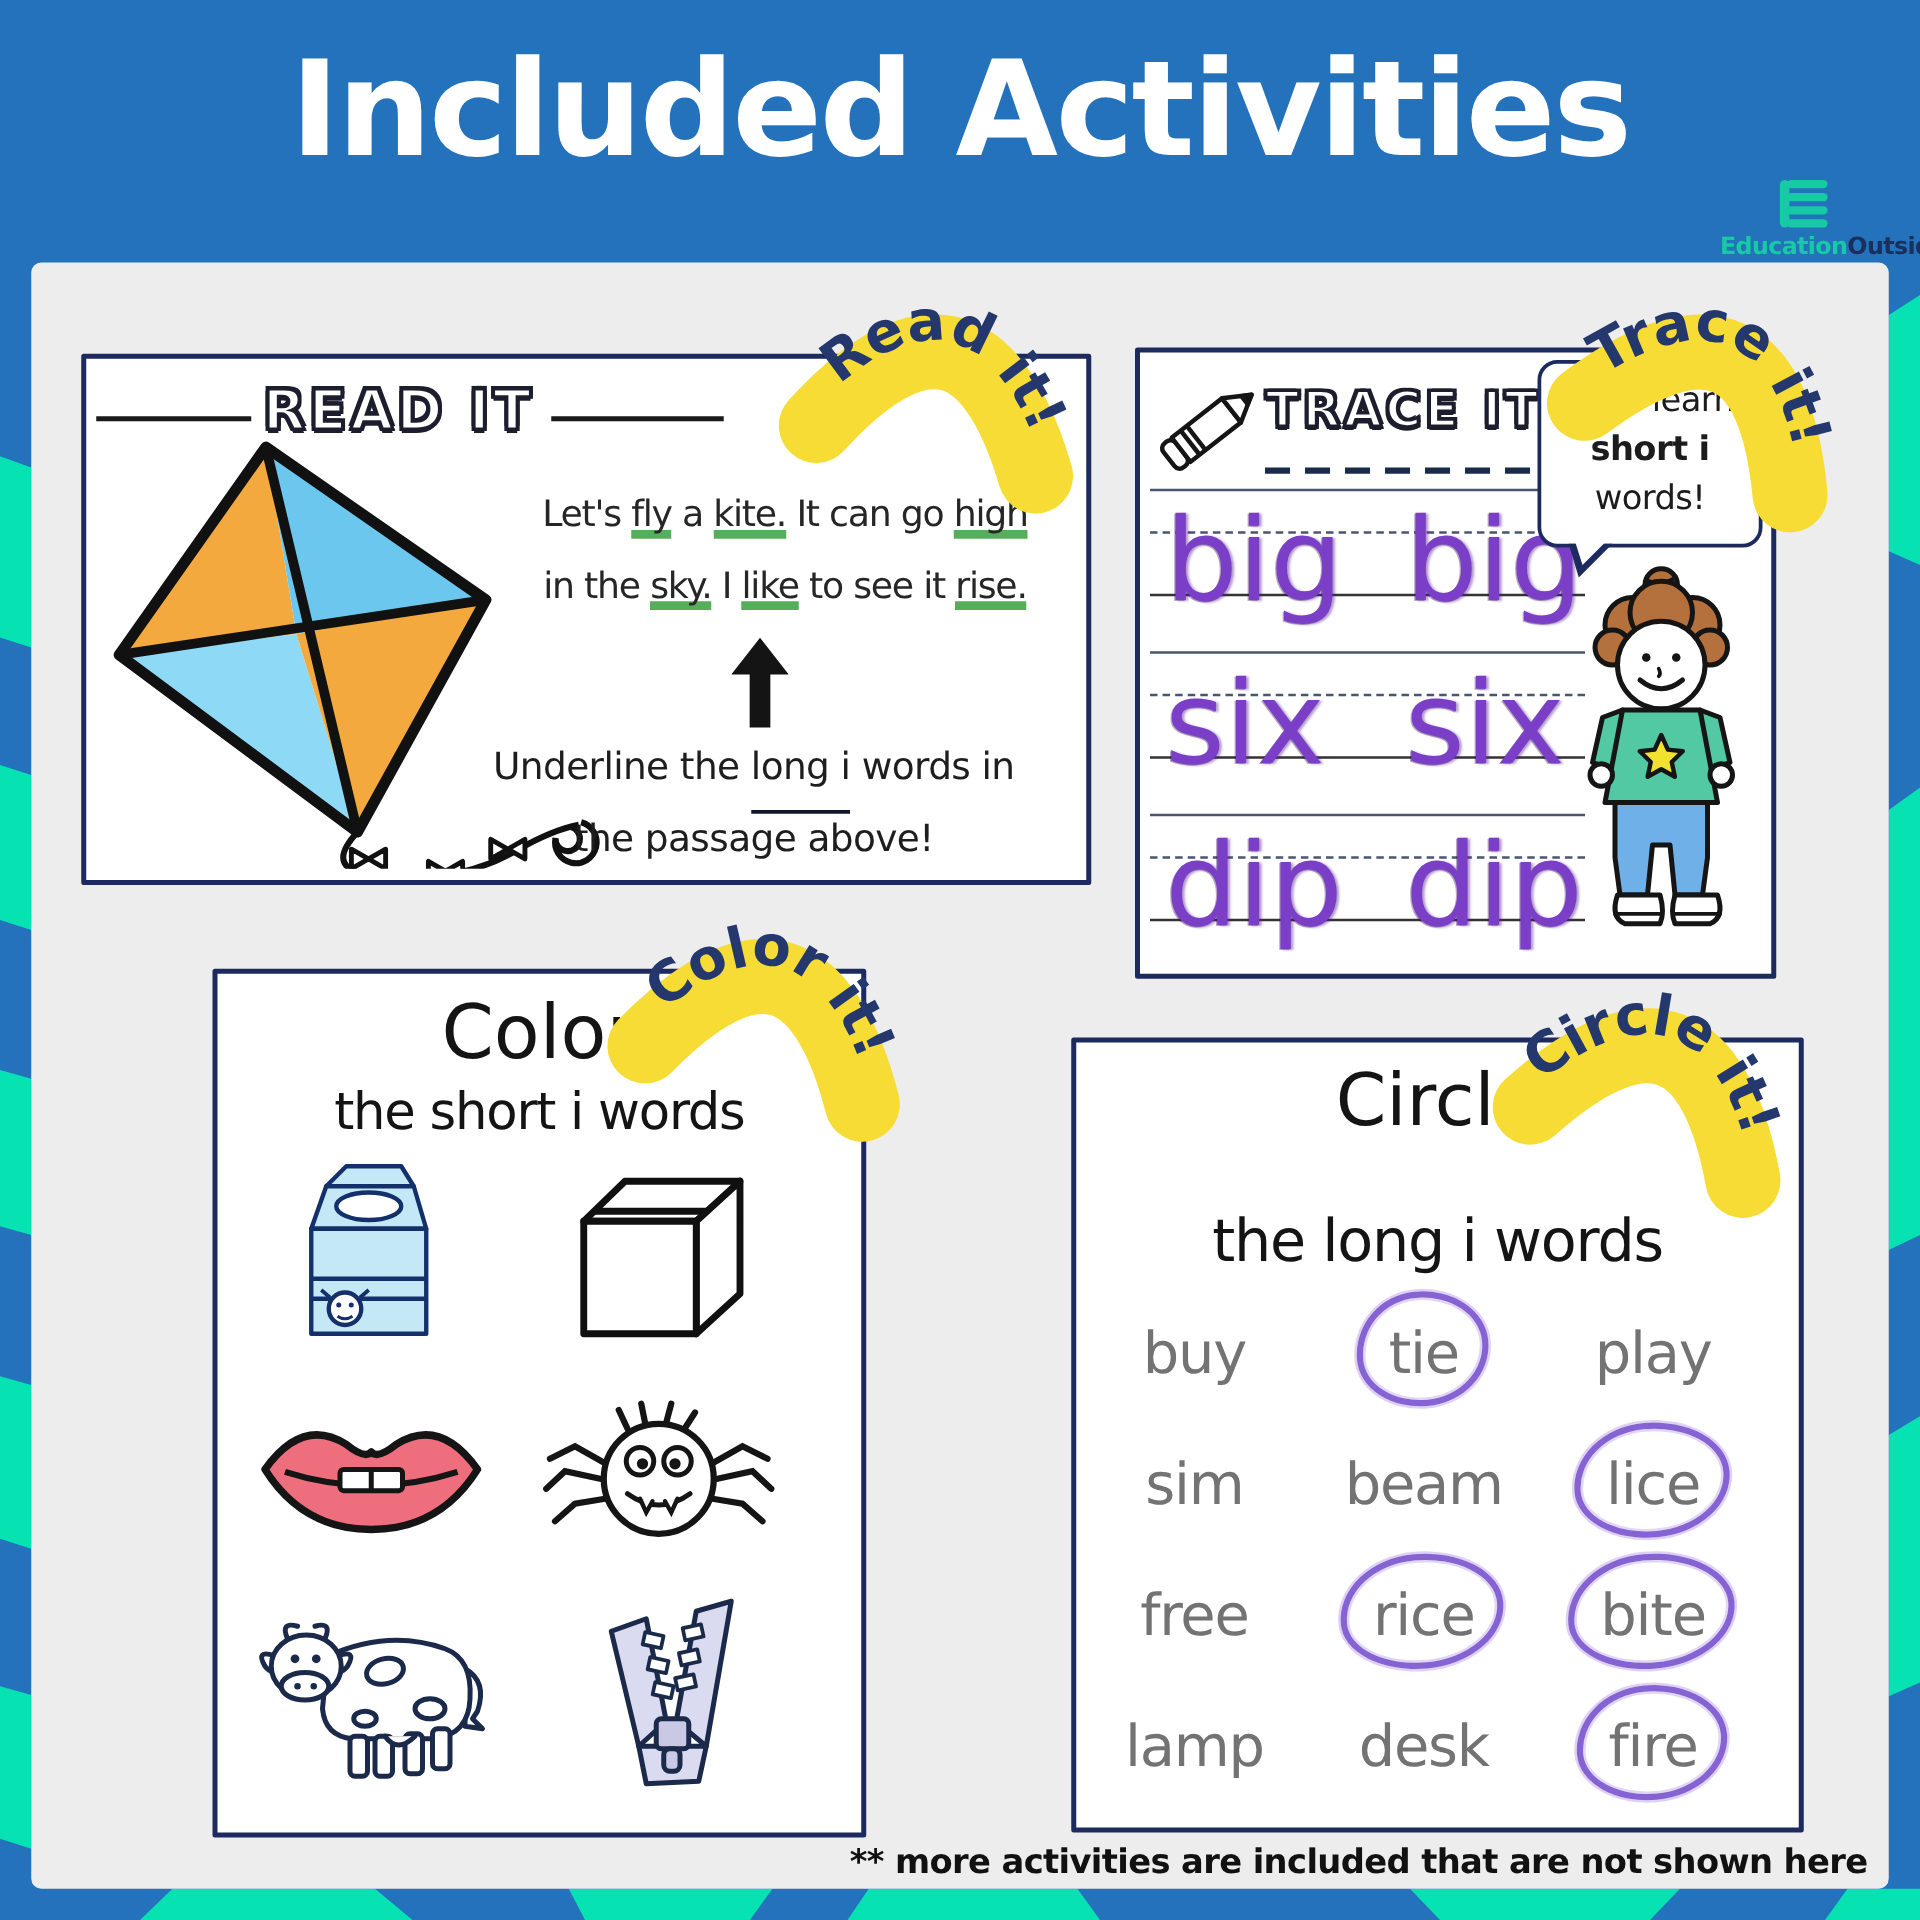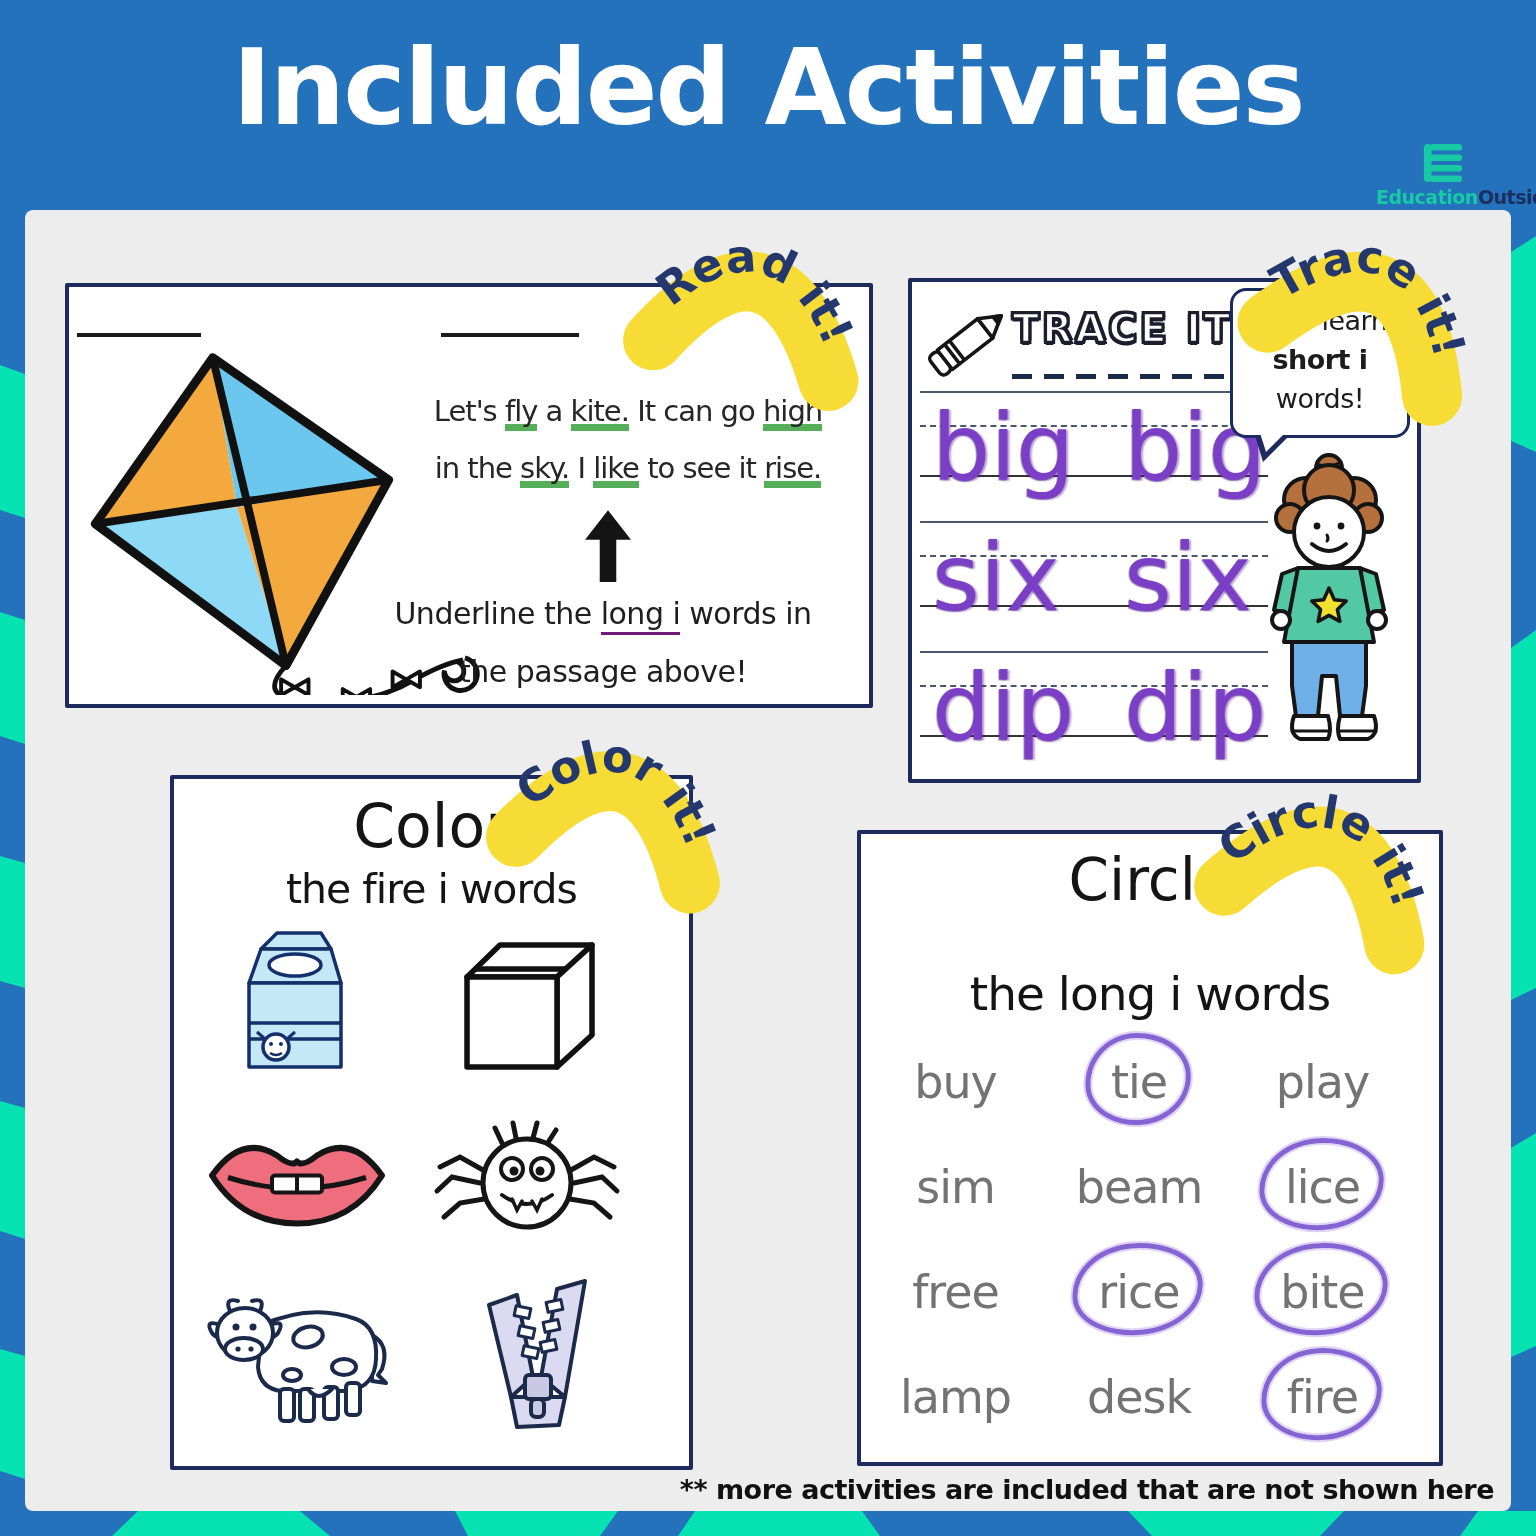--- a/index.html
+++ b/index.html
@@ -37,21 +37,21 @@
 
   .passage{position:absolute;left:328px;top:96px;width:462px;text-align:center;
     font-size:29px;line-height:57px;letter-spacing:-1px;color:#262626;}
   .pw.hl{background-image:linear-gradient(rgba(56,160,60,.85),rgba(56,160,60,.85));
     background-repeat:no-repeat;background-size:100% 7px;background-position:0 100%;padding-bottom:3px;}
 
   .arrow-icon{position:absolute;left:516px;top:222px;}
 
   .instruction{position:absolute;left:278px;top:298px;width:512px;text-align:center;
     font-size:30px;line-height:58px;letter-spacing:-0.5px;color:#1e1e1e;}
-  .iul{border-bottom:3px solid #701a75;padding-bottom:1px;}
+  .iul{border-bottom:3px solid #0f172a;padding-bottom:17px;}
 
   .pencil{position:absolute;left:8px;top:14px;}
   .dash-rule{position:absolute;left:100px;top:92px;width:222px;height:5px;
     background:repeating-linear-gradient(90deg,#1a2a4a 0 20px,transparent 20px 32px);}
   .trace-row{position:absolute;left:16px;width:336px;height:86px;}
   .tr-0{top:109px}.tr-1{top:239px}.tr-2{top:369px}
   .hl-top,.hl-mid,.hl-base{position:absolute;left:-8px;right:-4px;height:0;}
   .hl-top{top:0;border-top:2.5px solid #49566d;}
   .hl-mid{top:34px;border-top:2.5px dashed #49566d;}
   .hl-base{bottom:0;border-top:2.5px solid #333;}
@@ -141,20 +141,21 @@
         <rect x="10" y="35" width="34" height="7" rx="3.5"></rect>
       </g>
     </svg>
     <div class="logo-text"><span class="lt1">Education</span><span class="lt2">Outside</span></div>
   </div>
 
   <div class="panel"></div>
 
   <section class="card card-read">
     <div class="rule rule-left"></div>
+    <h2 class="outline-title">READ IT</h2>
     <div class="rule rule-right"></div>
 
     <svg class="kite ill" width="430" height="352" viewBox="0 0 430 360">
       <path d="M140,15 L20,185 L165,168 Z" fill="#F3A93D"></path>
       <path d="M140,15 L320,140 L165,168 Z" fill="#6CC7EF"></path>
       <path d="M20,185 L215,330 L165,168 Z" fill="#8ED9F6"></path>
       <path d="M320,140 L215,330 L165,168 Z" fill="#F3A93D"></path>
       <path d="M140,15 L320,140 L215,330 L20,185 Z" fill="none" stroke="#111" stroke-width="9" stroke-linejoin="round"></path>
       <line x1="140" y1="15" x2="215" y2="330" stroke="#111" stroke-width="8"></line>
       <line x1="20" y1="185" x2="320" y2="140" stroke="#111" stroke-width="8"></line>
@@ -246,21 +247,21 @@
         <path d="M50,266 Q44,284 56,289 L84,289 Q88,280 84,266 Z"></path>
         <path d="M96,266 Q92,280 96,289 L124,289 Q136,284 130,266 Z"></path>
         <line x1="48" y1="281" x2="86" y2="281" stroke-width="3"></line>
         <line x1="94" y1="281" x2="132" y2="281" stroke-width="3"></line>
       </g>
     </svg>
   </section>
 
   <section class="card card-color">
     <h2 class="cc-title">Color</h2>
-    <div class="cc-sub">the fire i words</div>
+    <div class="cc-sub">the short i words</div>
 
     <svg class="ci ci-milk ill" width="150" height="150" viewBox="0 0 150 150">
       <g stroke="#14306B" stroke-width="3.5" fill="#C4E8F6" stroke-linejoin="round">
         <path d="M42,22 L58,6 L102,6 L112,22 Z"></path>
         <path d="M30,56 L42,22 L112,22 L122,56 Z"></path>
         <ellipse cx="76" cy="38" rx="26" ry="11" fill="#fff"></ellipse>
         <rect x="30" y="56" width="92" height="84"></rect>
         <line x1="30" y1="96" x2="122" y2="96"></line>
         <line x1="30" y1="112" x2="122" y2="112"></line>
         <circle cx="57" cy="120" r="13" fill="#fff"></circle>

